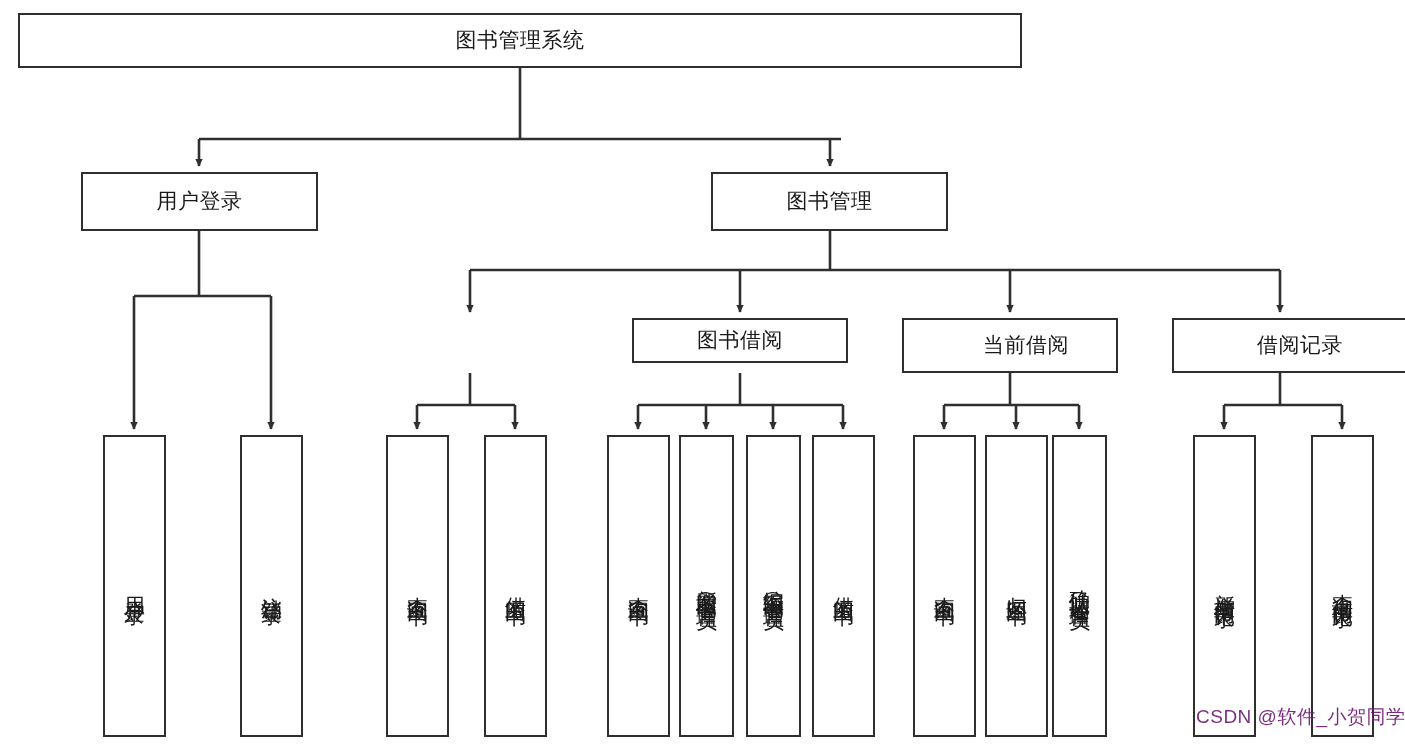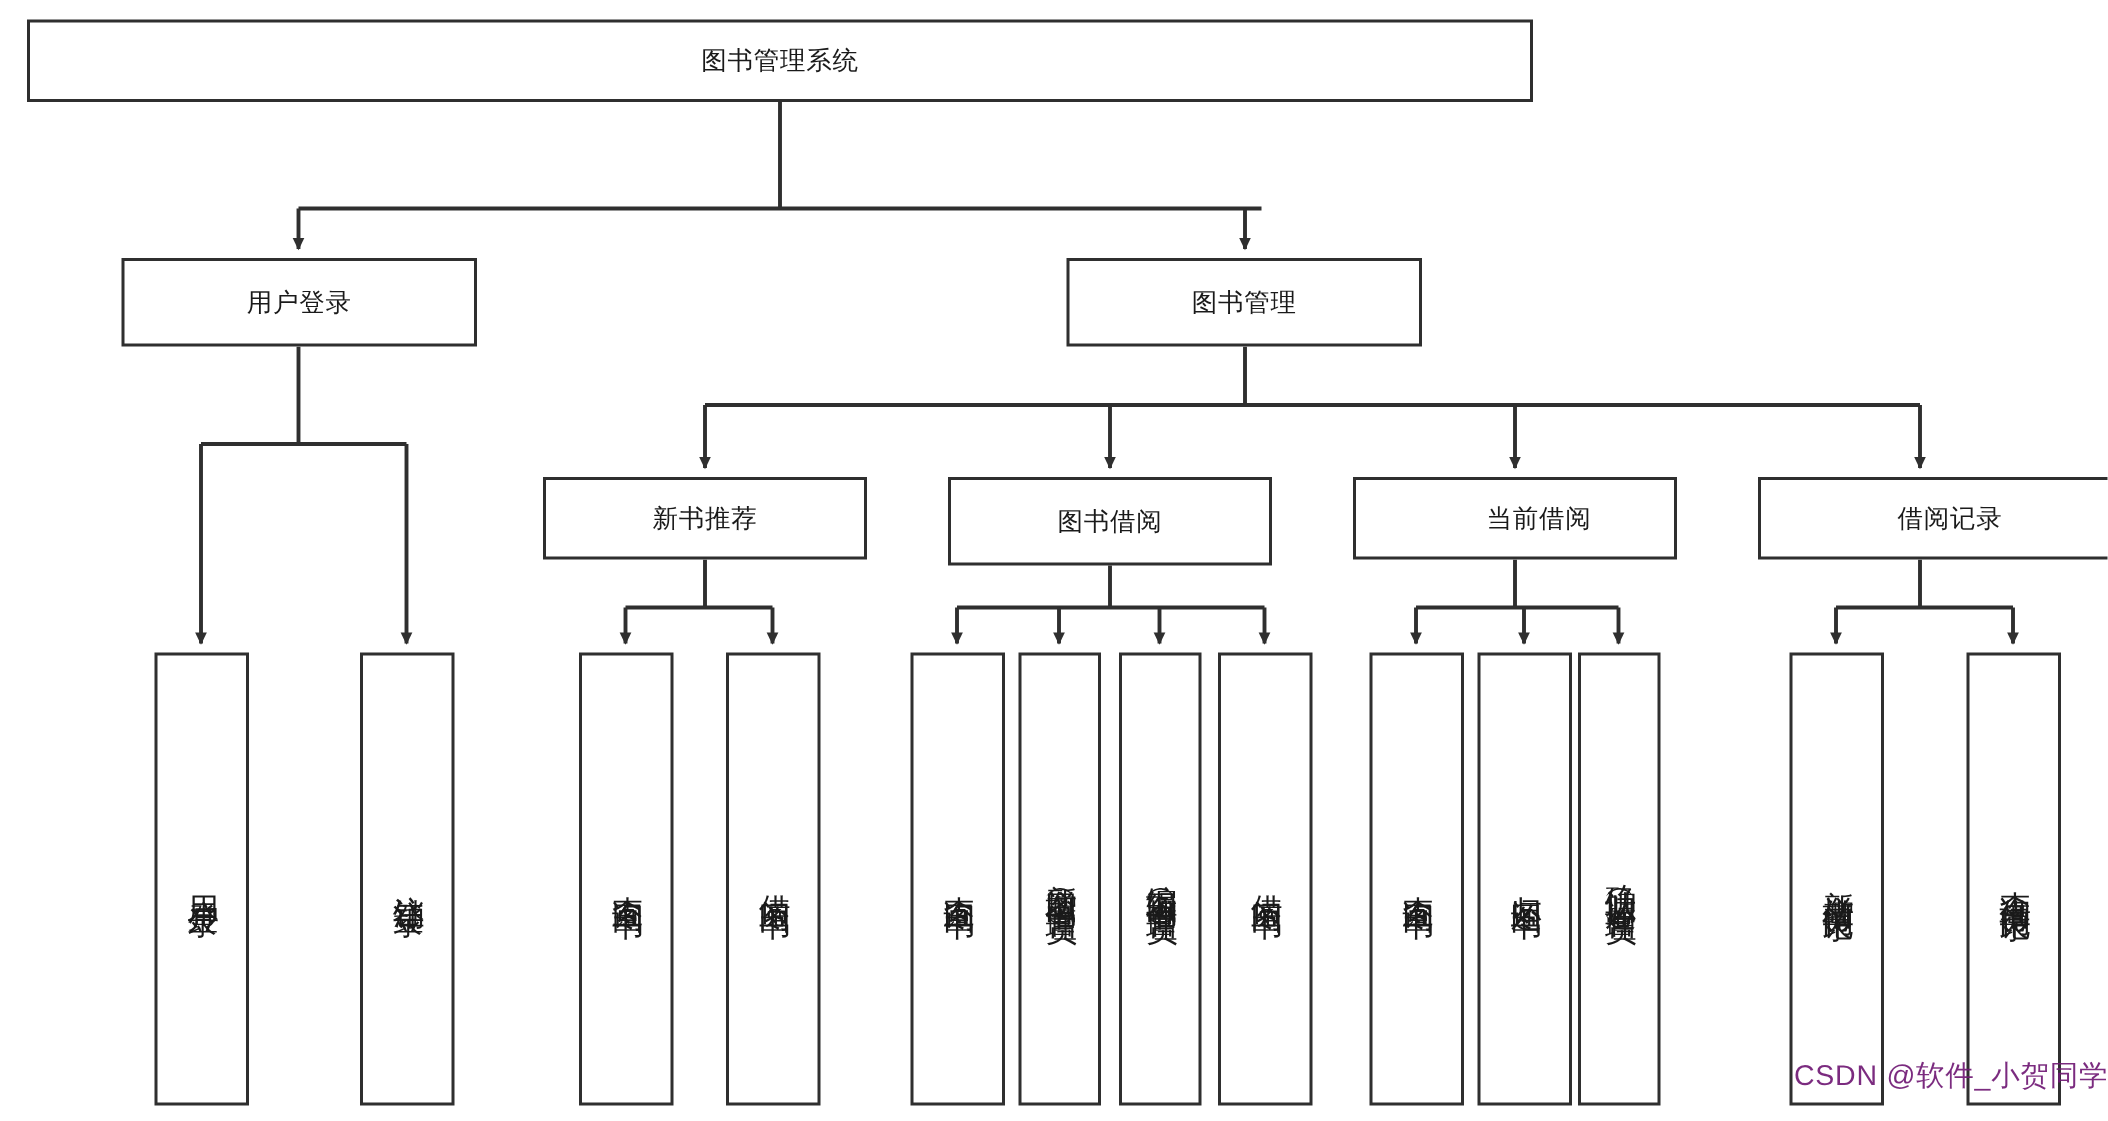--- a/index.html
+++ b/index.html
@@ -32,21 +32,21 @@
     box-sizing: border-box;
     background: #ffffff;
     border: 2px solid #2f2f2f;
     display: flex;
     align-items: center;
     justify-content: center;
     z-index: 3;
   }
   .node-label {
     color: #1a1a1a;
-    font-size: 17px;
+    font-size: 21px;
     line-height: 1.25;
     letter-spacing: 0.5px;
     white-space: nowrap;
     text-align: center;
   }
   .node.leaf .node-label {
     writing-mode: vertical-rl;
     text-orientation: upright;
     letter-spacing: 3px;
     white-space: normal;
@@ -127,24 +127,21 @@
     <span class="node-label">图书管理系统</span>
   </div>
 
   <div class="node" style="left:81px; top:172px; width:237px; height:59px;">
     <span class="node-label">用户登录</span>
   </div>
   <div class="node" style="left:711px; top:172px; width:237px; height:59px;">
     <span class="node-label">图书管理</span>
   </div>
 
-  <div class="node" style="left:362px; top:318px; width:216px; height:55px;">
-    <span class="node-label">新书推荐</span>
-  </div>
-  <div class="node" style="left:632px; top:318px; width:216px; height:59px;">
+  <div class="node" style="left:632px; top:318px; width:216px; height:45px;">
     <span class="node-label">图书借阅</span>
   </div>
   <div class="node" style="left:902px; top:318px; width:216px; height:55px;padding-left:32px;">
     <span class="node-label">当前借阅</span>
   </div>
   <div class="node" style="left:1172px; top:318px; width:256px; height:55px;">
     <span class="node-label">借阅记录</span>
   </div>
 
   <div class="node leaf" style="left:103px; top:435px; width:63px; height:302px;">

